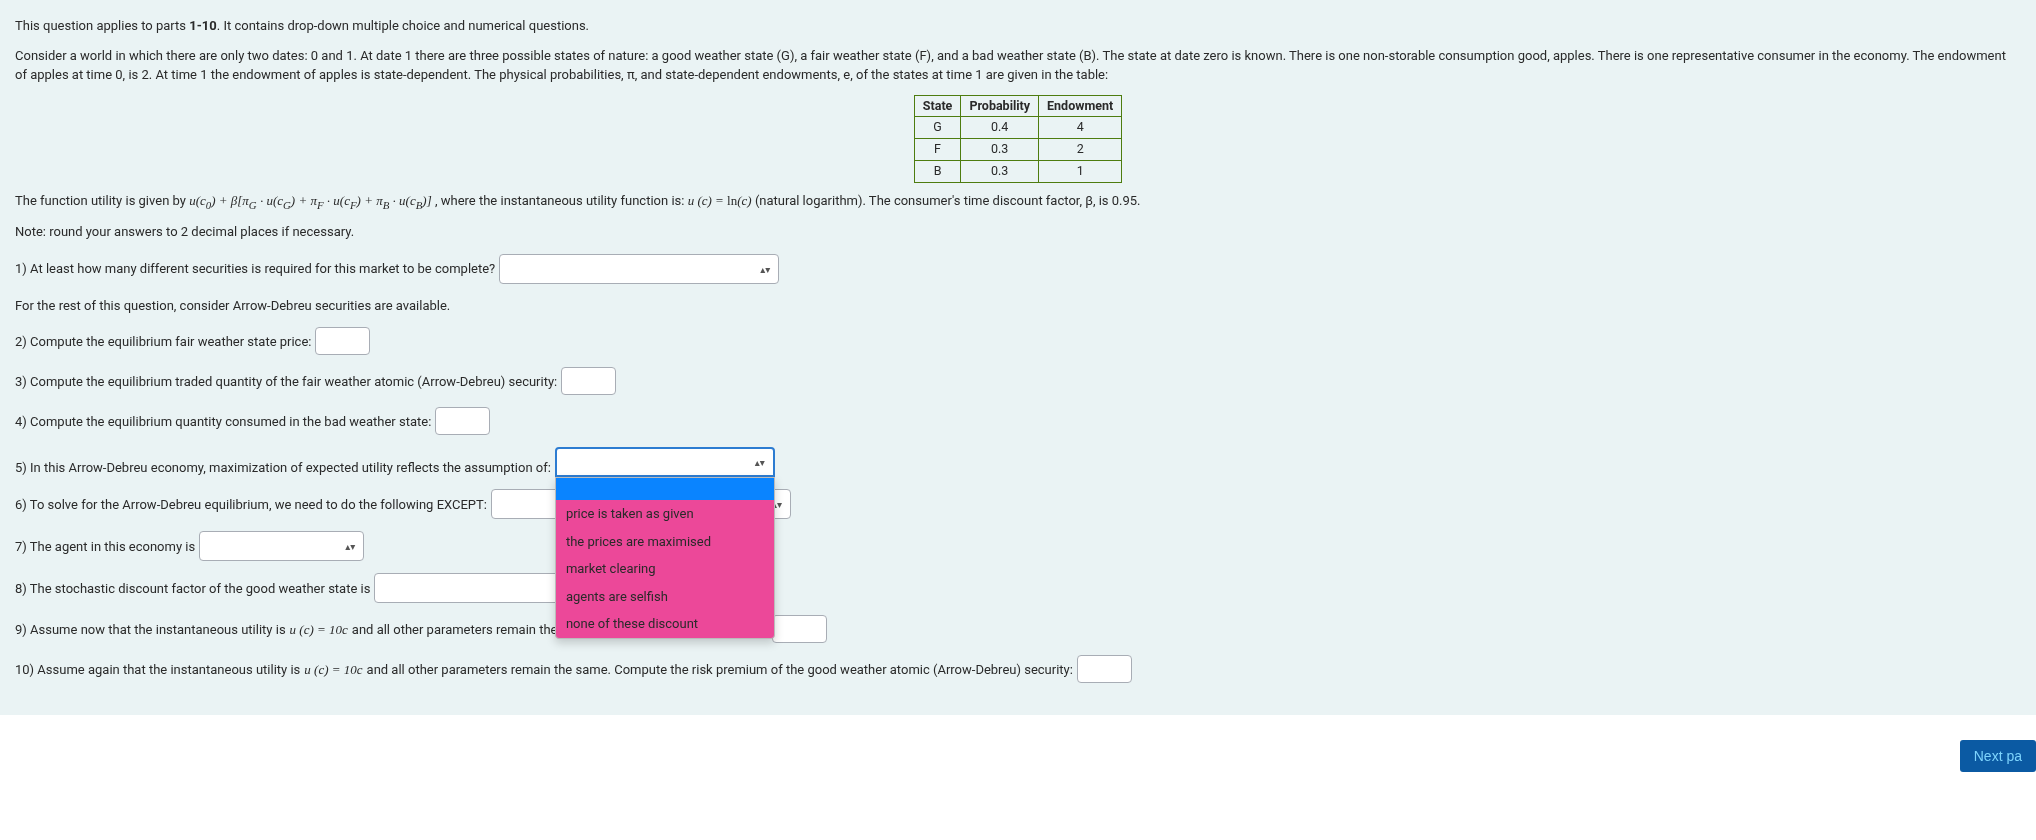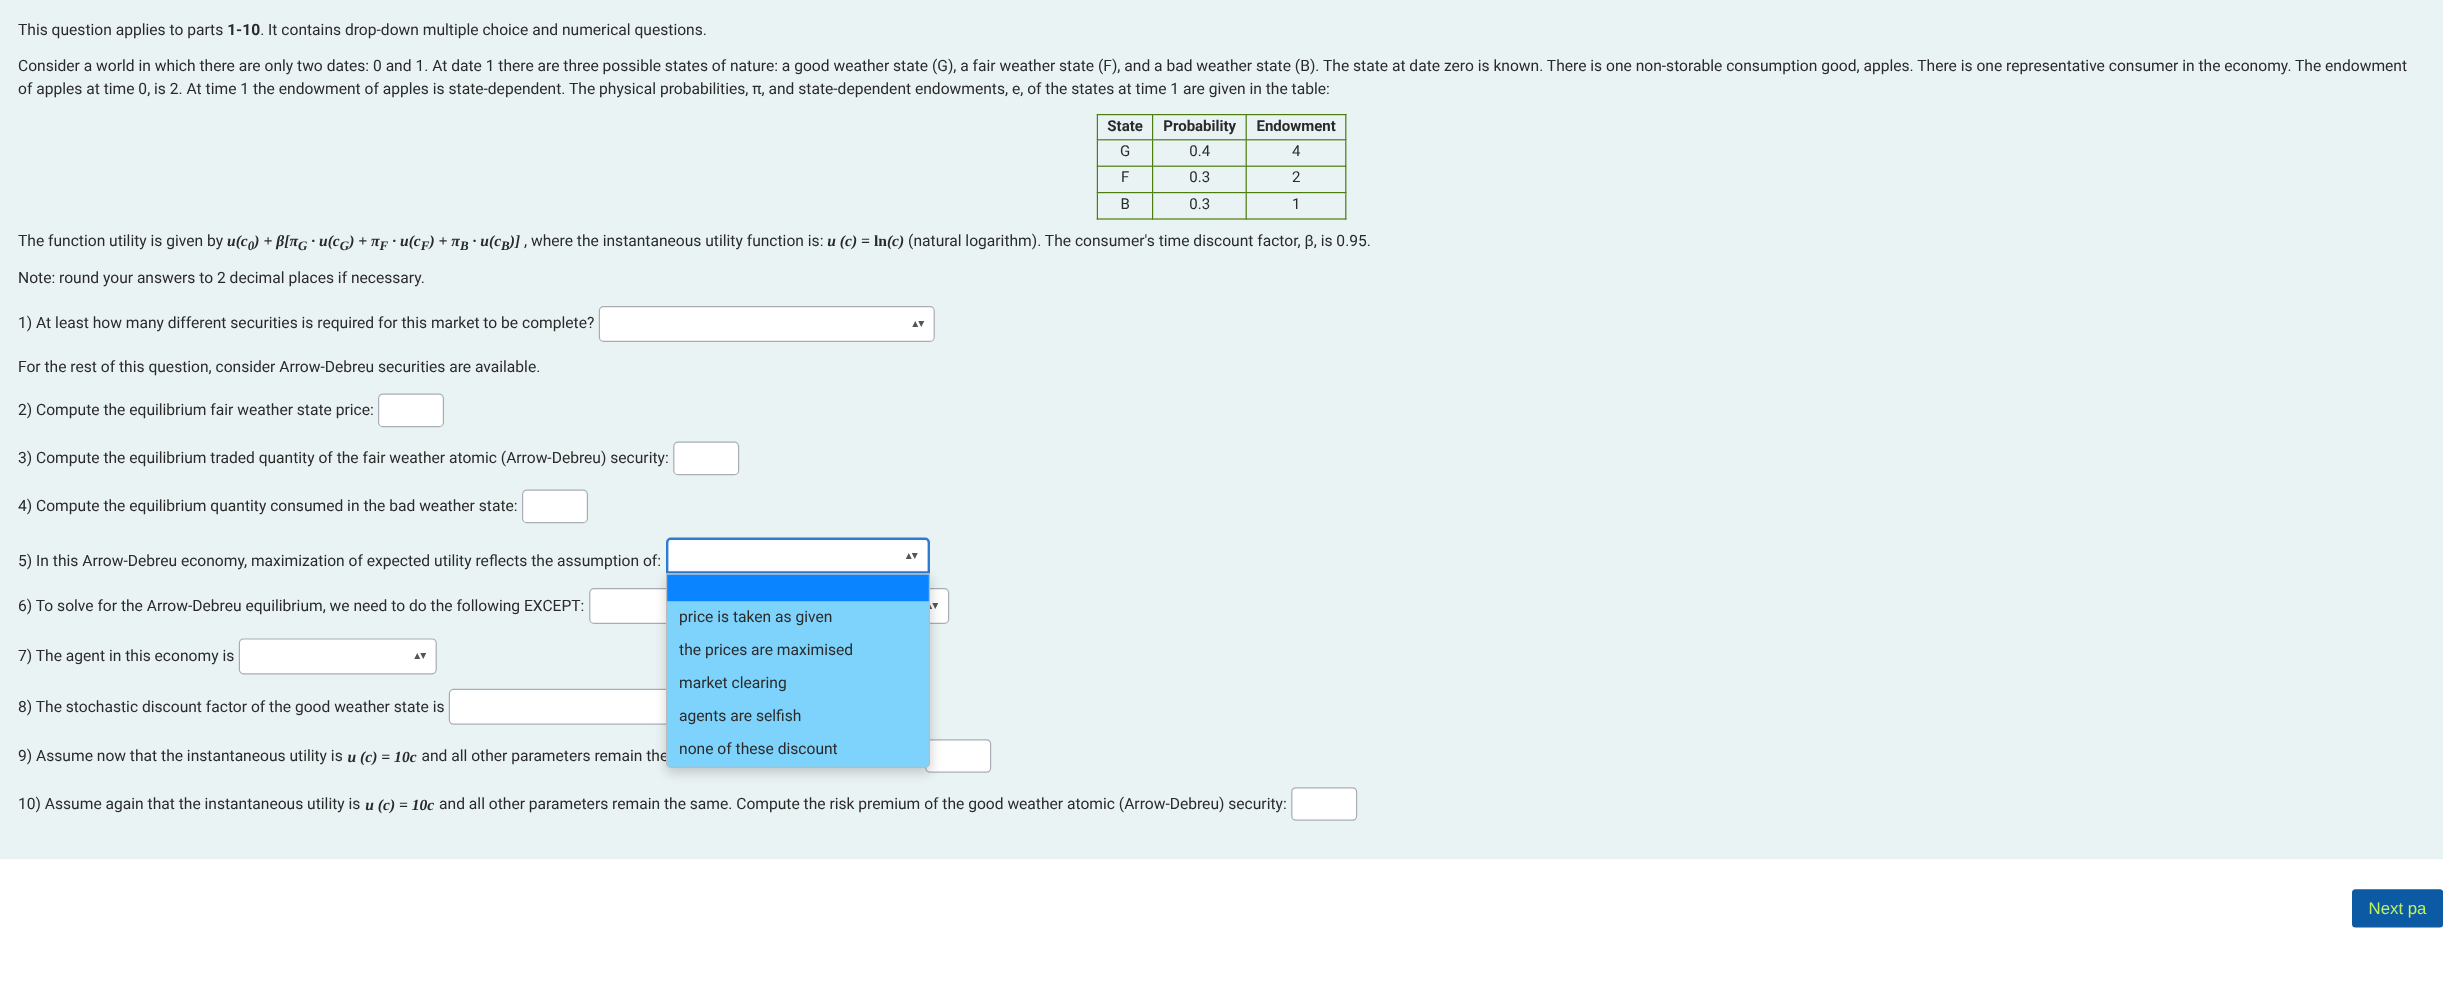--- a/index.html
+++ b/index.html
@@ -63,29 +63,29 @@
     top: 50%;
     transform: translateY(-50%);
     font-size: 10px;
     color: #555;
   }
   .selectwrap .val {
     display: inline-block;
     min-width: 120px;
     height: 18px;
   }
-  .math { font-family: "Cambria Math", "Times New Roman", serif; font-style: italic; font-weight: bold; }
+  .math { font-family: "Cambria Math", "Times New Roman", serif; font-style: italic; }
   .rm { font-style: normal; }
   .dropdown-popup {
     position: absolute;
     top: 28px;
     left: -2px;
     width: calc(100% + 4px);
     min-width: 180px;
-    background: #7dd3fc;
+    background: #ec4899;
     border: 1px solid #bbb;
     box-shadow: 0 4px 10px rgba(0,0,0,0.18);
     border-bottom-left-radius: 4px;
     border-bottom-right-radius: 4px;
     z-index: 10;
     padding-top: 0;
   }
   .dropdown-popup .opt {
     padding: 4px 10px;
     font-size: 13px;
@@ -96,21 +96,21 @@
     color: #fff;
     height: 22px;
   }
   .footer {
     display: flex;
     justify-content: flex-end;
     padding: 25px 0 10px 0;
   }
   .nextbtn {
     background: #0b5aa3;
-    color: #bef264;
+    color: #7dd3fc;
     border: none;
     border-radius: 3px;
     padding: 8px 14px;
     font-size: 14px;
     cursor: pointer;
   }
 </style>
 </head>
 <body>
 

